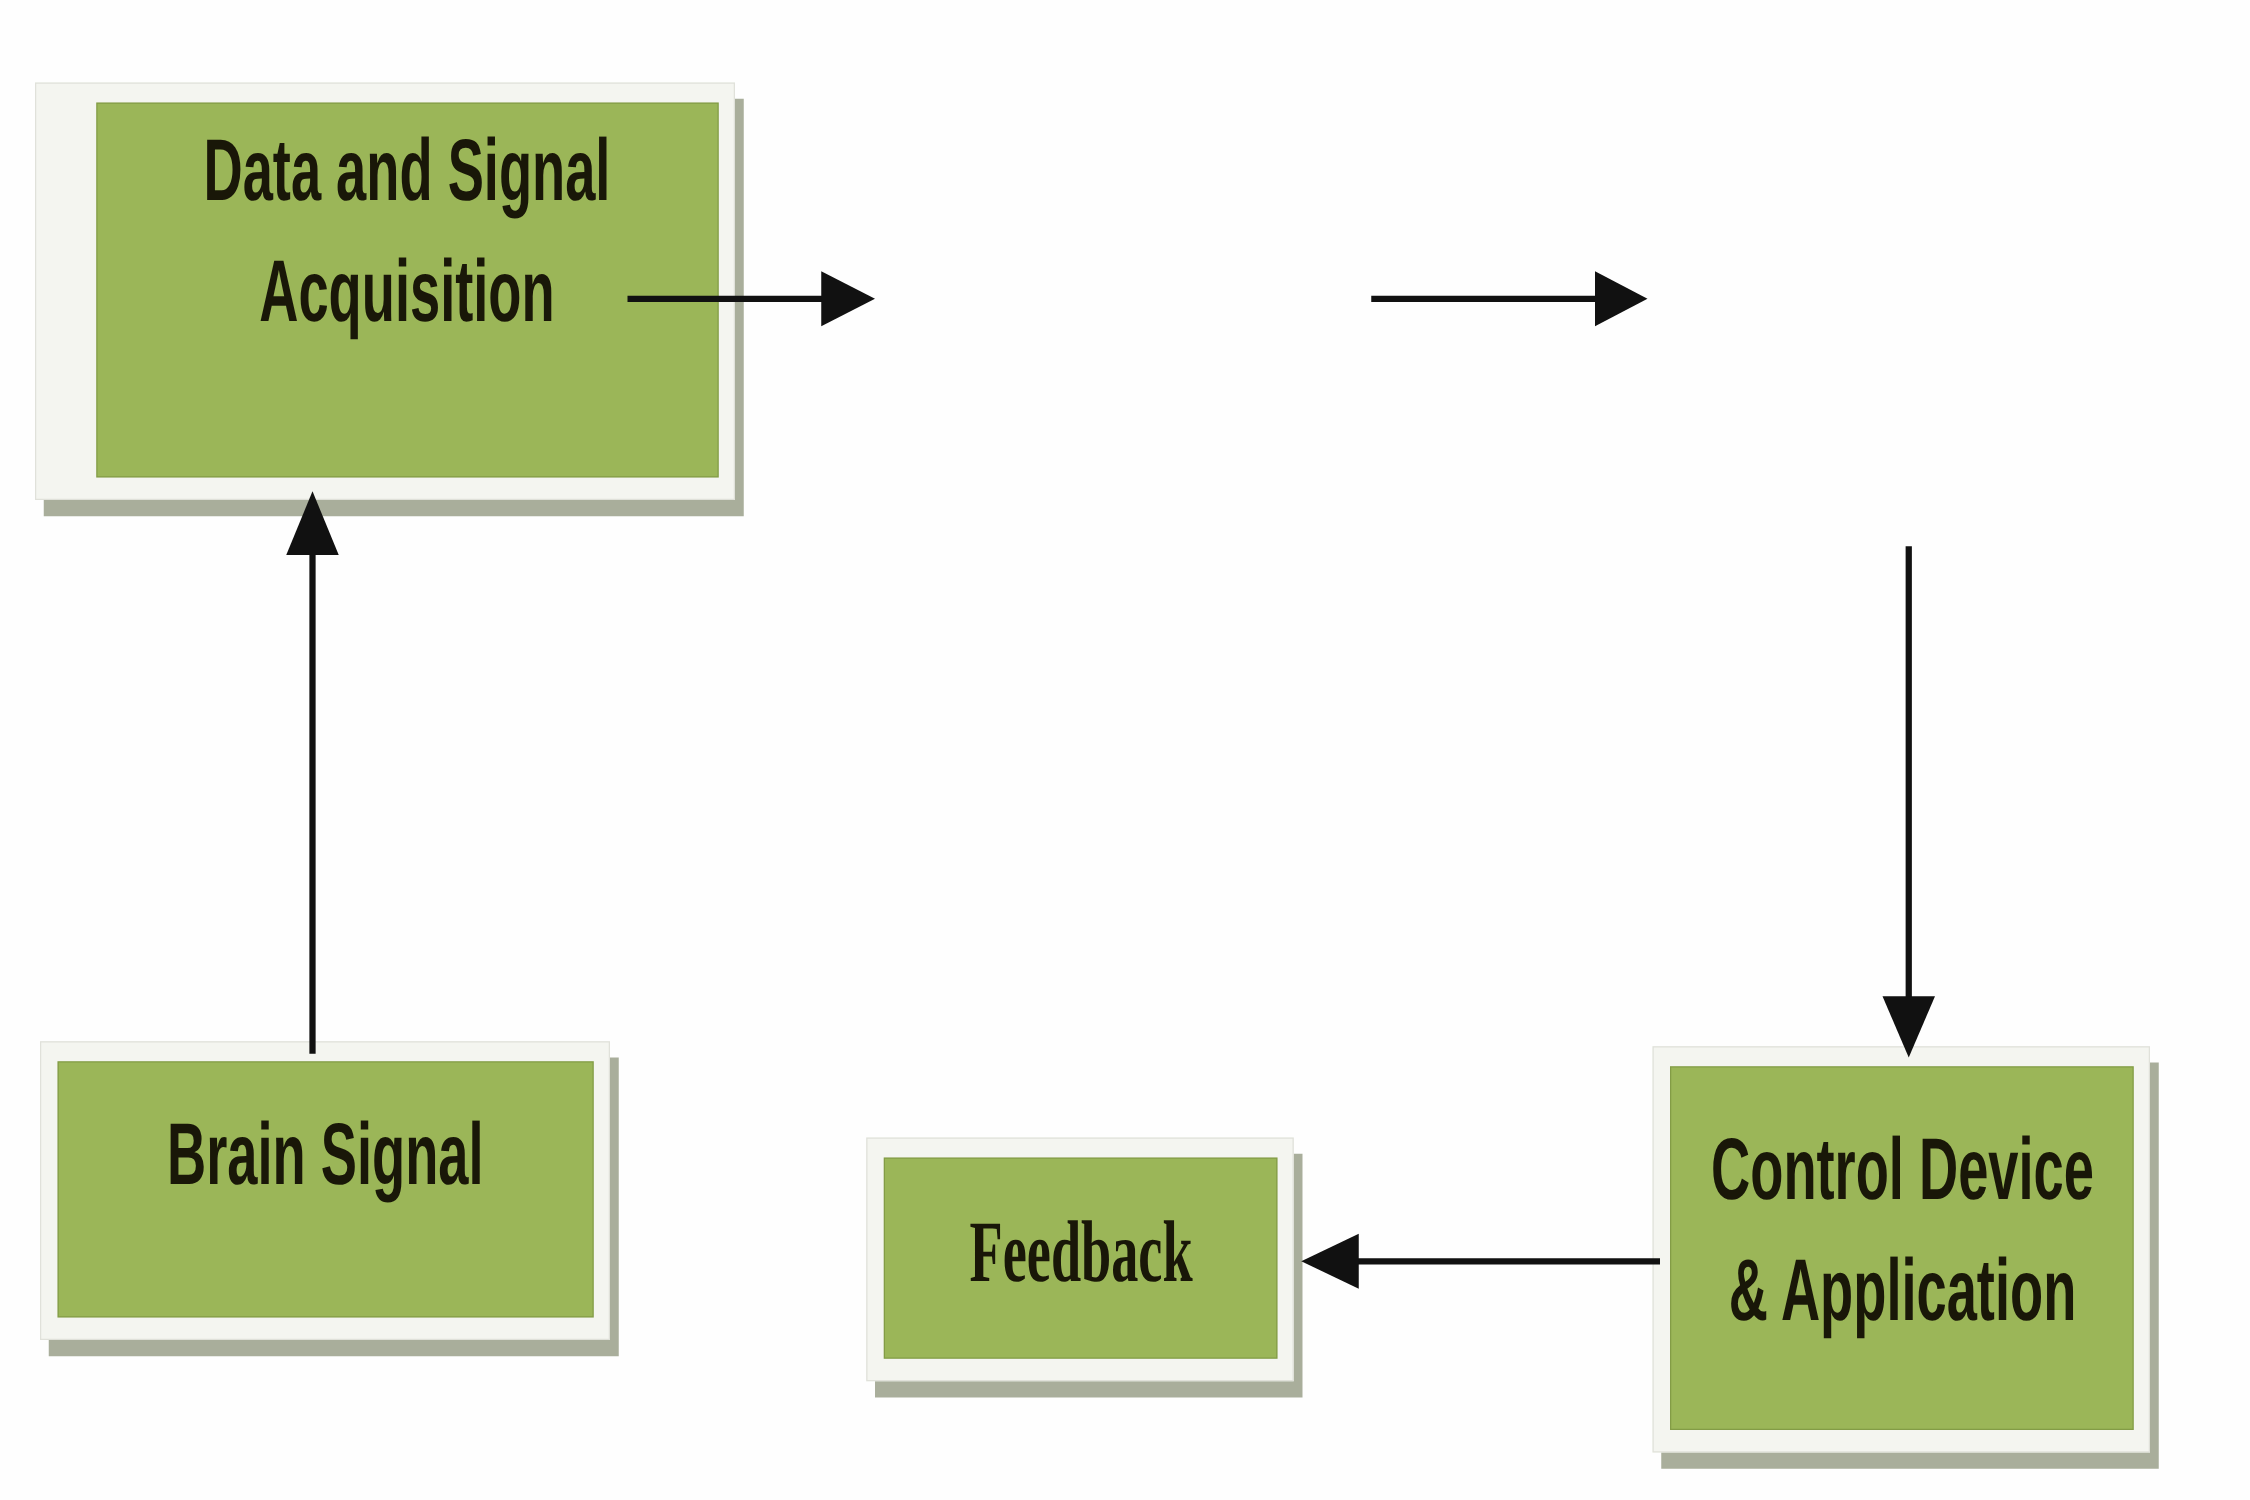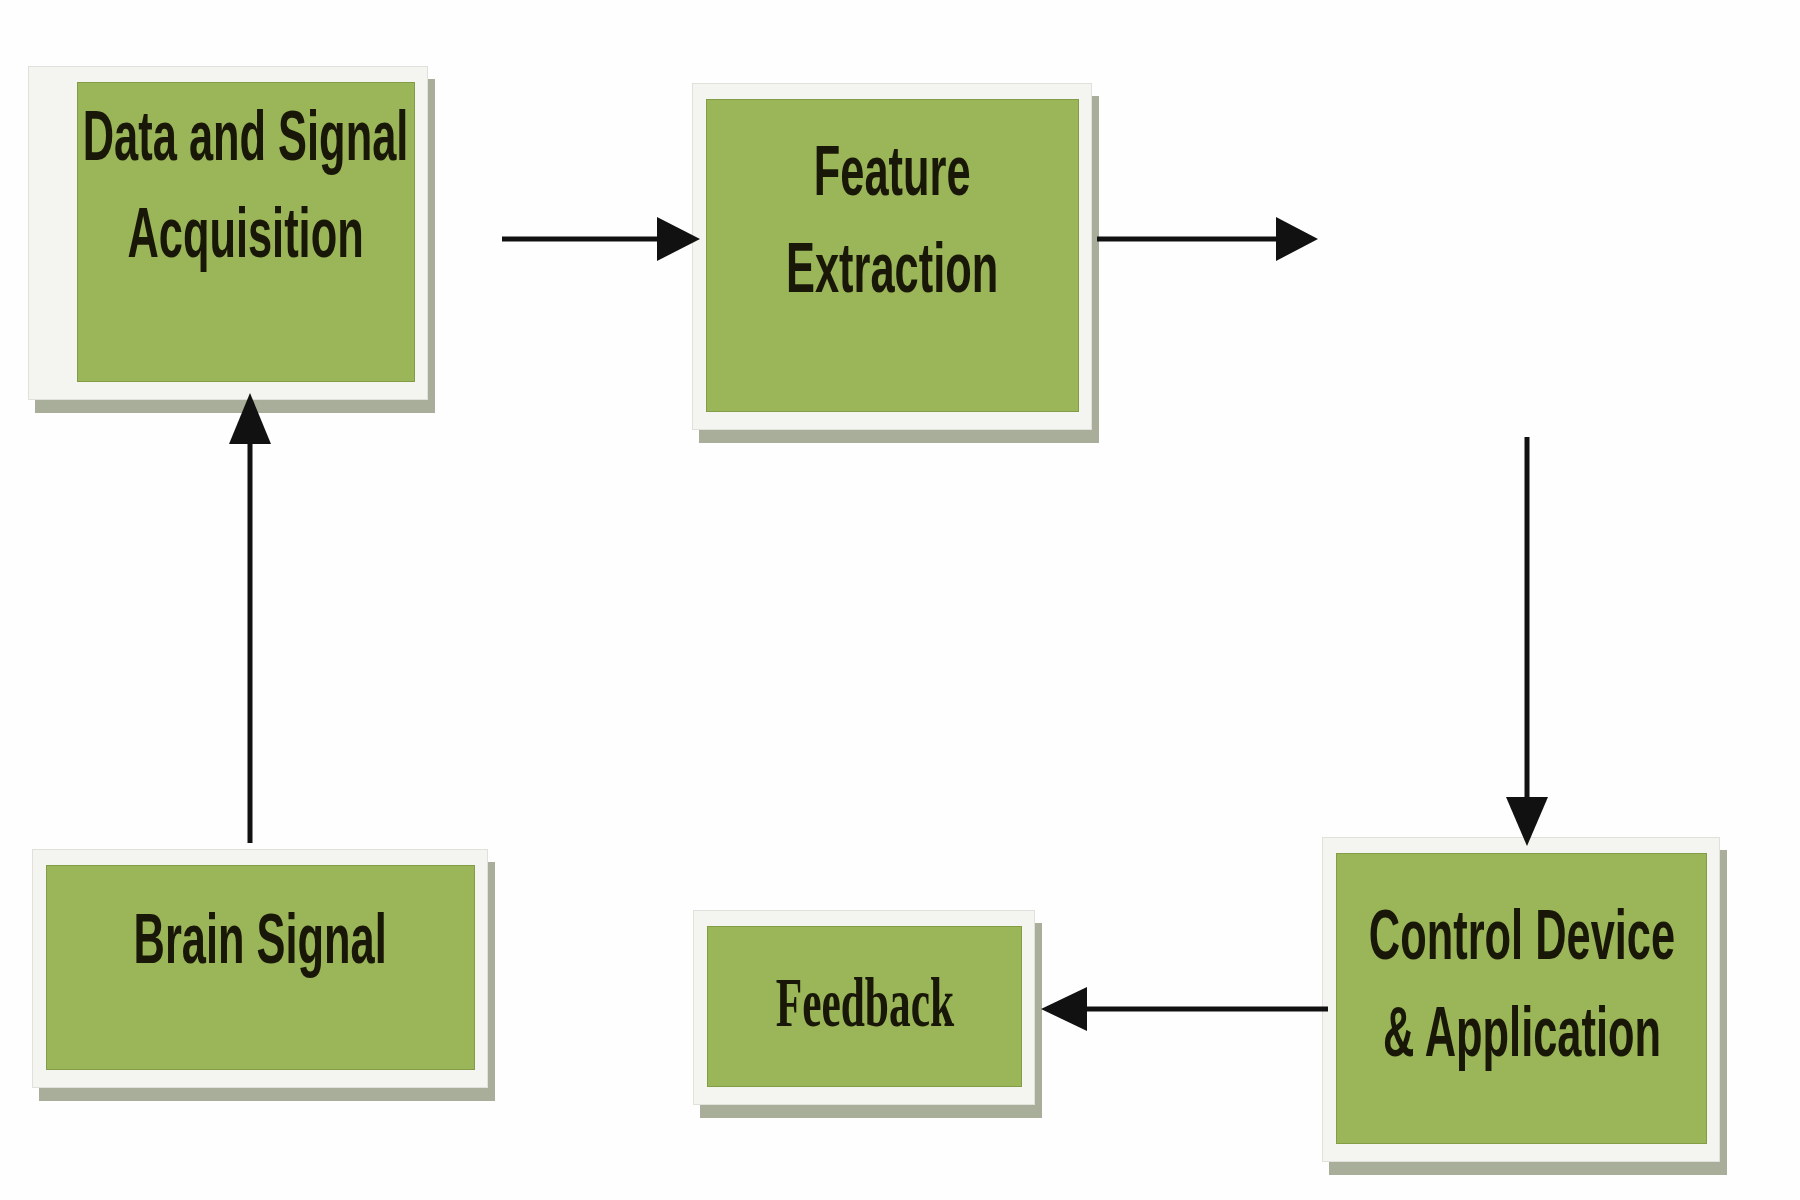--- a/index.html
+++ b/index.html
@@ -34,24 +34,24 @@
     font-size:70px;
     line-height:97px;
     color:#191708;
     text-align:center;
     transform:scaleX(0.62);
     transform-origin:center center;
     white-space:nowrap;
   }
   .label .ln{display:block;}
   
-  .b1{left:28px;  top:66px;  width:400px; height:334px;padding-left:48px;}
+  .b1{left:28px;  top:66px;  width:560px; height:334px;padding-left:48px;}
   .b2{left:692px; top:83px;  width:400px; height:347px;}
   .b3{left:1316px;top:98px;  width:414px; height:322px;}
-  .b4{left:32px;  top:833px; width:456px; height:239px;margin-top:16px;}
+  .b4{left:32px;  top:833px; width:456px; height:239px;}
   .b5{left:693px; top:910px; width:342px; height:195px;font-family:Liberation Serif, serif;}
   .b6{left:1322px;top:837px; width:398px; height:325px;}
   
   .b1 .label{margin-bottom:94px;}
   .b2 .label{margin-bottom:72px;}
   .b3 .label{margin-bottom:46px;}
   .b4 .label{margin-bottom:56px;}
   .b5 .label{margin-bottom:8px;}
   .b6 .label{margin-bottom:30px;}
   .arrows{
@@ -68,28 +68,20 @@
 
   <div class="box b1">
     <div class="green">
       <div class="label">
         <span class="ln">Data and Signal</span>
         <span class="ln">Acquisition</span>
       </div>
     </div>
   </div>
 
-  <div class="box b2">
-    <div class="green">
-      <div class="label">
-        <span class="ln">Feature</span>
-        <span class="ln">Extraction</span>
-      </div>
-    </div>
-  </div>
 
 
   <div class="box b4">
     <div class="green">
       <div class="label">
         <span class="ln">Brain Signal</span>
       </div>
     </div>
   </div>
 

